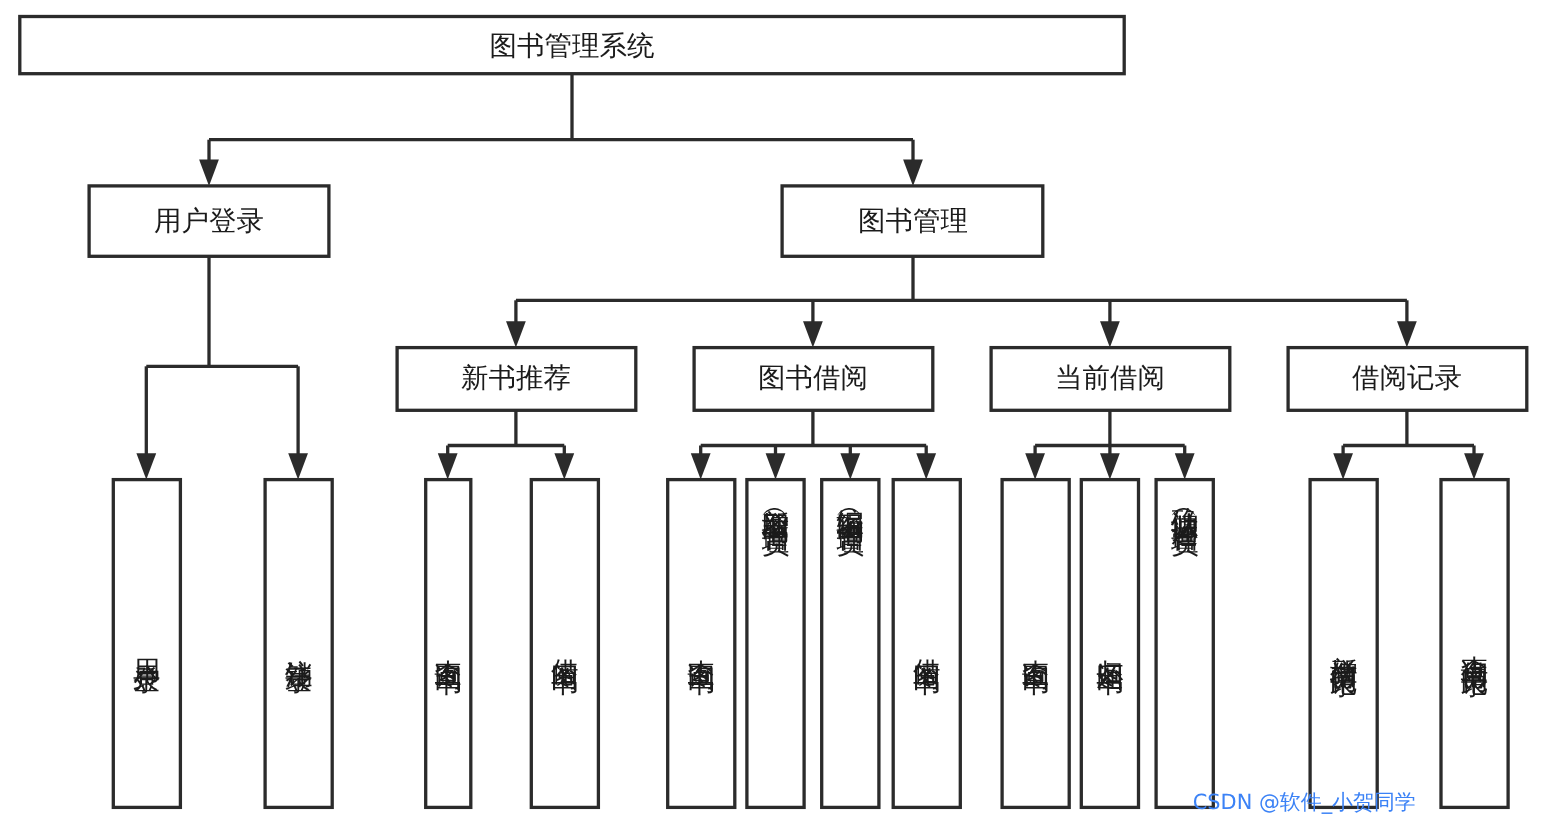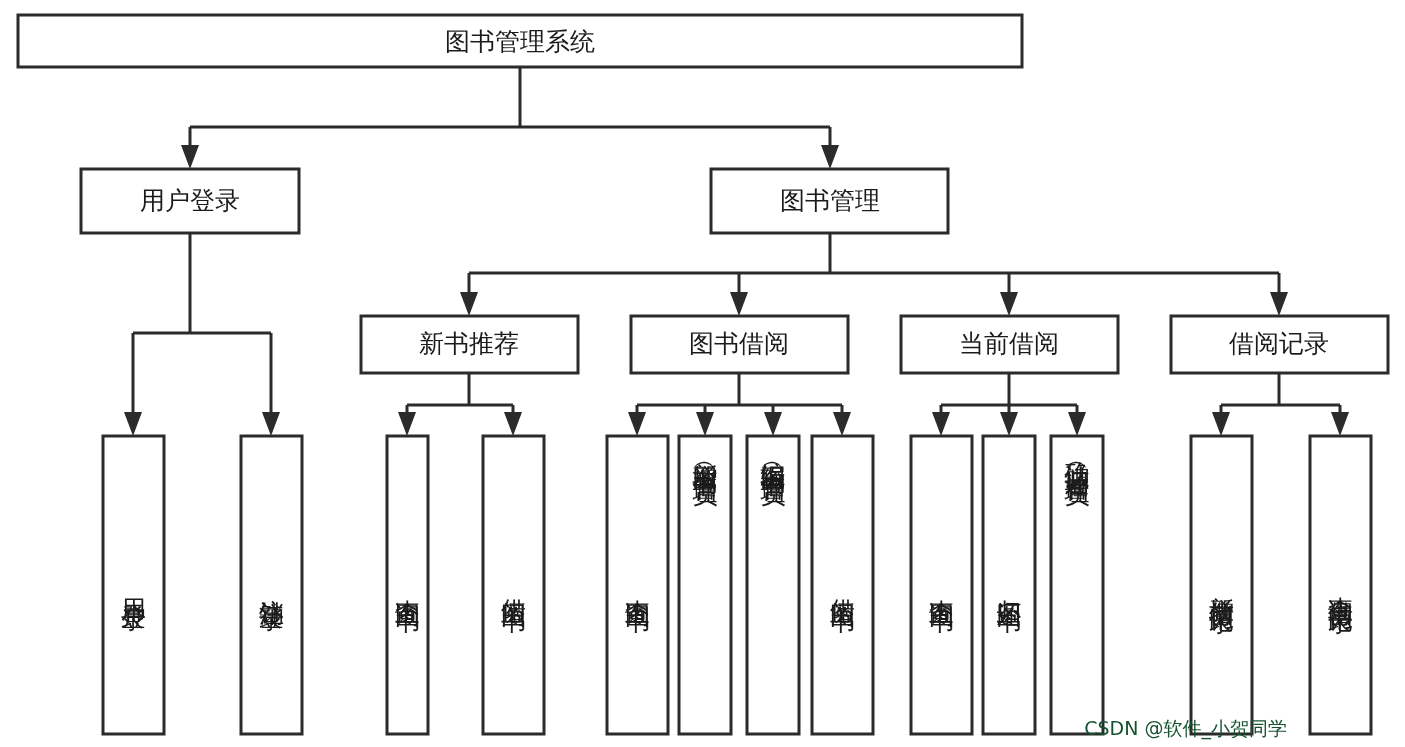--- a/index.html
+++ b/index.html
@@ -65,21 +65,21 @@
     color: #1b1b1b;
     white-space: nowrap;
     text-align: center;
   }
   .watermark {
     position: absolute;
     right: 10px;
     bottom: 5px;
     font-family: "DejaVu Sans", "Liberation Sans", sans-serif;
     font-size: 19px;
-    color: #14532d;
+    color: #3b82f6;
     white-space: nowrap;
     user-select: none;
   }
 </style>
 </head>
 <body>
 
 <div id="diagram-root">
 
   <svg class="diagram" viewBox="0 0 1405 747" xmlns="http://www.w3.org/2000/svg">

